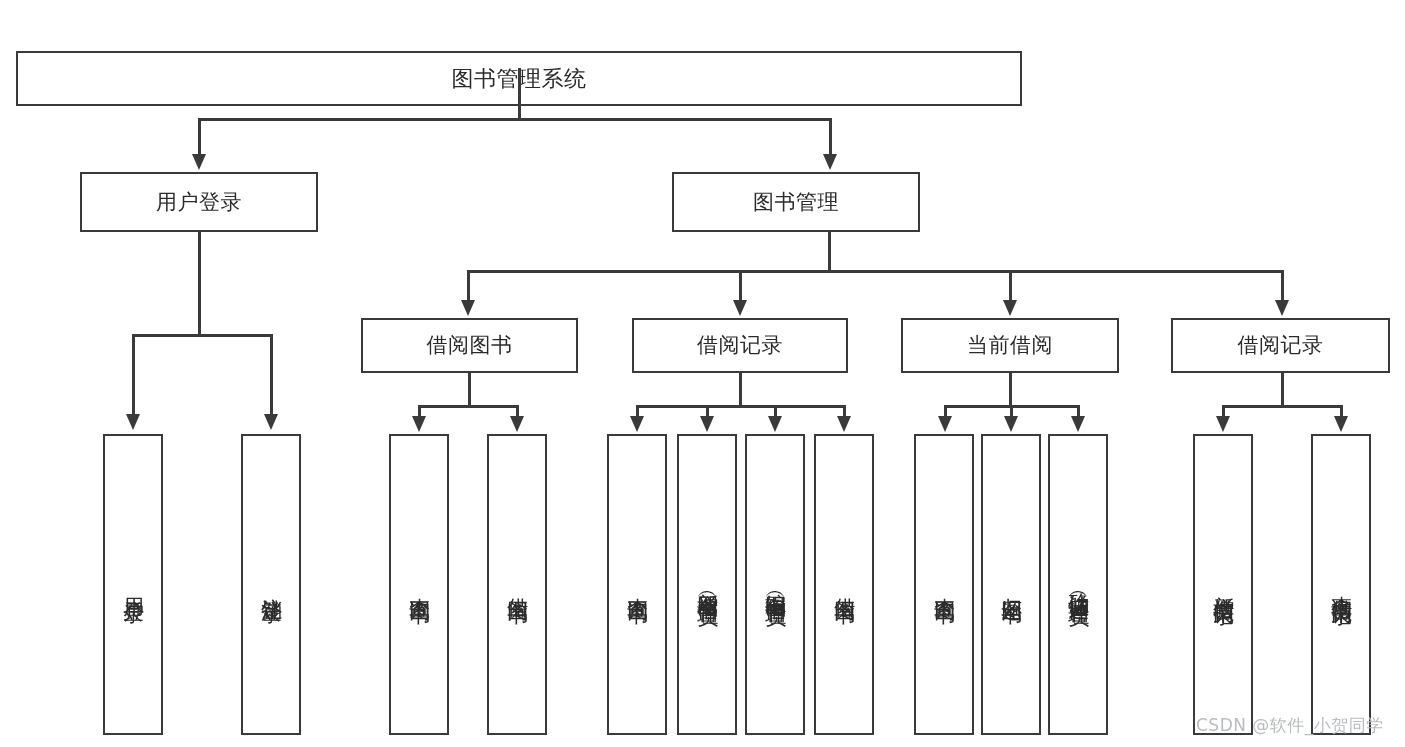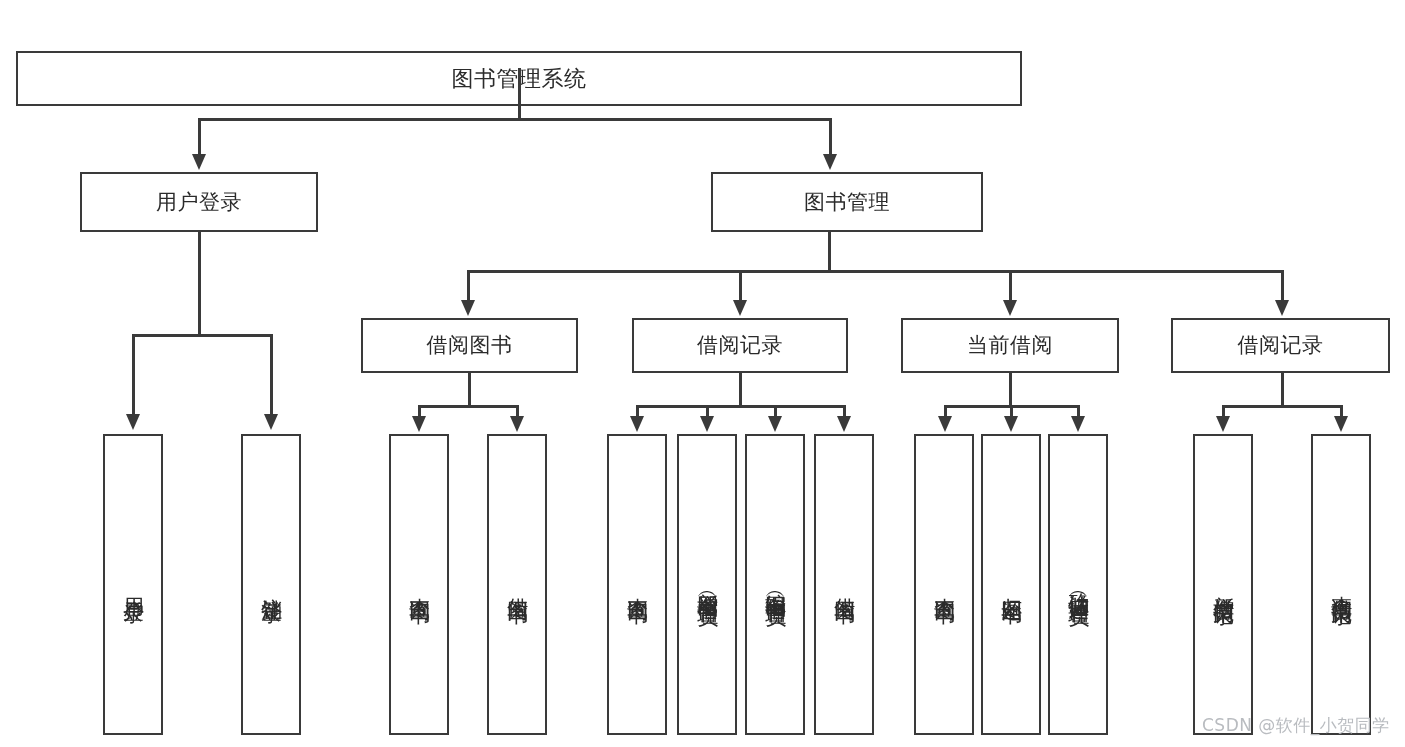--- a/index.html
+++ b/index.html
@@ -77,21 +77,21 @@
   <div class="vline" style="left:518px;top:68px;height:52px;"></div>
   <div class="hline" style="left:198px;top:118px;width:634px;"></div>
   <div class="vline" style="left:198px;top:118px;height:38px;"></div>
   <div class="arrow" style="left:192px;top:154px;"></div>
   <div class="vline" style="left:829px;top:118px;height:38px;"></div>
   <div class="arrow" style="left:823px;top:154px;"></div>
 
   <div class="node" style="left:80px;top:172px;width:238px;height:60px;">
     <span class="lbl">用户登录</span>
   </div>
-  <div class="node" style="left:711px;top:172px;width:272px;height:60px;font-family:Liberation Serif, serif;">
+  <div class="node" style="left:672px;top:172px;width:248px;height:60px;font-family:Liberation Serif, serif;">
     <span class="lbl">图书管理</span>
   </div>
 
   <div class="vline" style="left:198px;top:232px;height:104px;"></div>
   <div class="hline" style="left:132px;top:334px;width:139px;"></div>
   <div class="vline" style="left:132px;top:334px;height:82px;"></div>
   <div class="arrow" style="left:126px;top:414px;"></div>
   <div class="vline" style="left:270px;top:334px;height:82px;"></div>
   <div class="arrow" style="left:264px;top:414px;"></div>
 
@@ -190,15 +190,15 @@
     <span class="lbl">确认归还（管理员）</span>
   </div>
 
   <div class="node vert" style="left:1193px;top:434px;width:60px;height:301px;">
     <span class="lbl">新增借阅记录</span>
   </div>
   <div class="node vert" style="left:1311px;top:434px;width:60px;height:301px;">
     <span class="lbl">查询借阅记录</span>
   </div>
 
-  <div class="watermark" style="left:1196px;top:714px;margin-left:6px;">CSDN @软件_小贺同学</div>
+  <div class="watermark" style="left:1196px;top:714px;">CSDN @软件_小贺同学</div>
 
 </div>
 
 </body></html>

